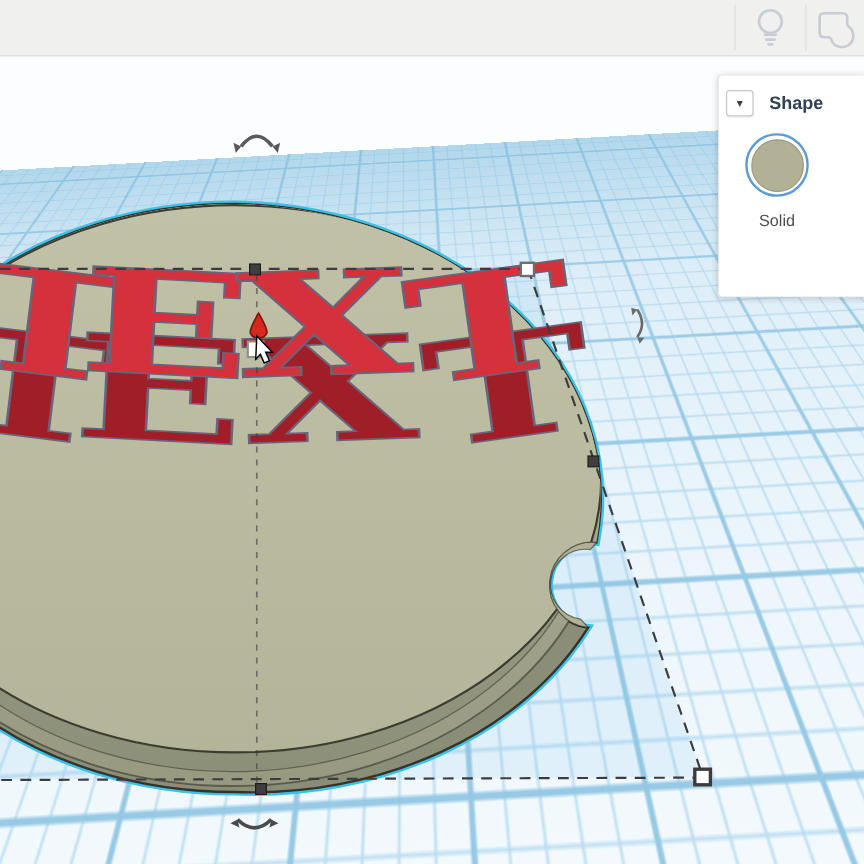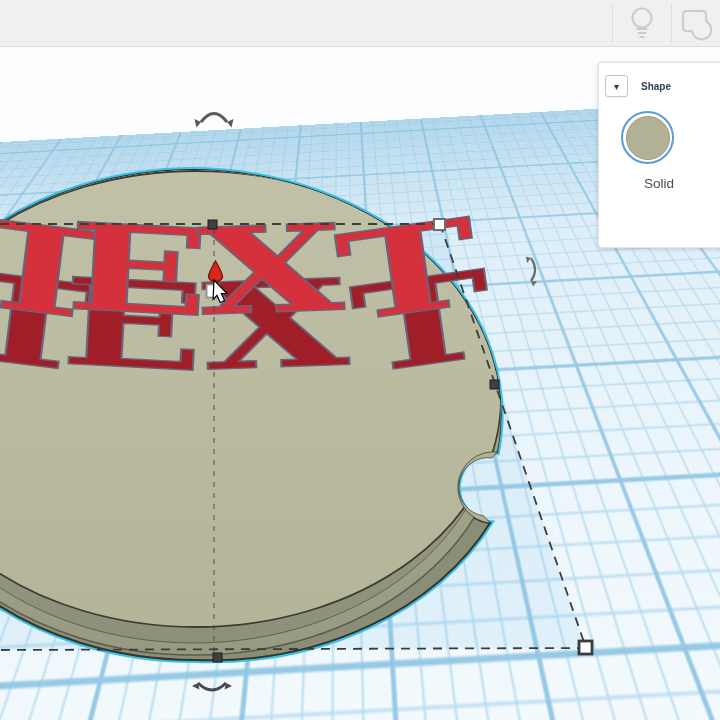--- a/index.html
+++ b/index.html
@@ -33,24 +33,24 @@
   .scene-svg{position:absolute;left:0;top:-46px;width:720px;height:720px;z-index:5;}
 
   
   .shape-panel{position:absolute;left:598px;top:62px;width:122px;height:184px;
     background:#ffffff;border:1px solid #e3e3e1;border-right:none;
     border-radius:4px 0 0 4px;box-shadow:0 1px 5px rgba(0,0,0,.16);z-index:40;}
   .sp-head{position:absolute;left:6px;top:12px;display:flex;align-items:center;}
   .sp-collapse{width:21px;height:20px;background:#fff;border:1px solid #c7c7c5;
     border-radius:3px;display:flex;align-items:center;justify-content:center;
     font-size:10px;color:#3d3d3d;cursor:pointer;box-shadow:0 1px 1px rgba(0,0,0,.06);}
-  .sp-title{margin-left:13px;font-size:10px;font-weight:bold;color:#2e4156;}
+  .sp-title{margin-left:13px;font-size:15px;font-weight:bold;color:#2e4156;}
   .sp-swatch-wrap{position:absolute;left:0;top:48px;width:100%;
     display:flex;flex-direction:column;align-items:center;}
-  .sp-swatch-wrap{left:22px;width:auto;align-items:flex-end;}
+  .sp-swatch-wrap{left:22px;width:auto;align-items:center;}
   .sp-ring{width:49px;height:49px;border-radius:50%;border:2.5px solid #5b9bd5;
     background:#fff;display:flex;align-items:center;justify-content:center;cursor:pointer;}
   .sp-fill{width:42px;height:42px;border-radius:50%;background:#b2b195;
     border:1px solid #9a9a80;}
   .sp-solid{margin-top:12px;font-size:13.5px;color:#4c4c4c;}
 </style>
 </head>
 <body>
 
 <div class="stage">

